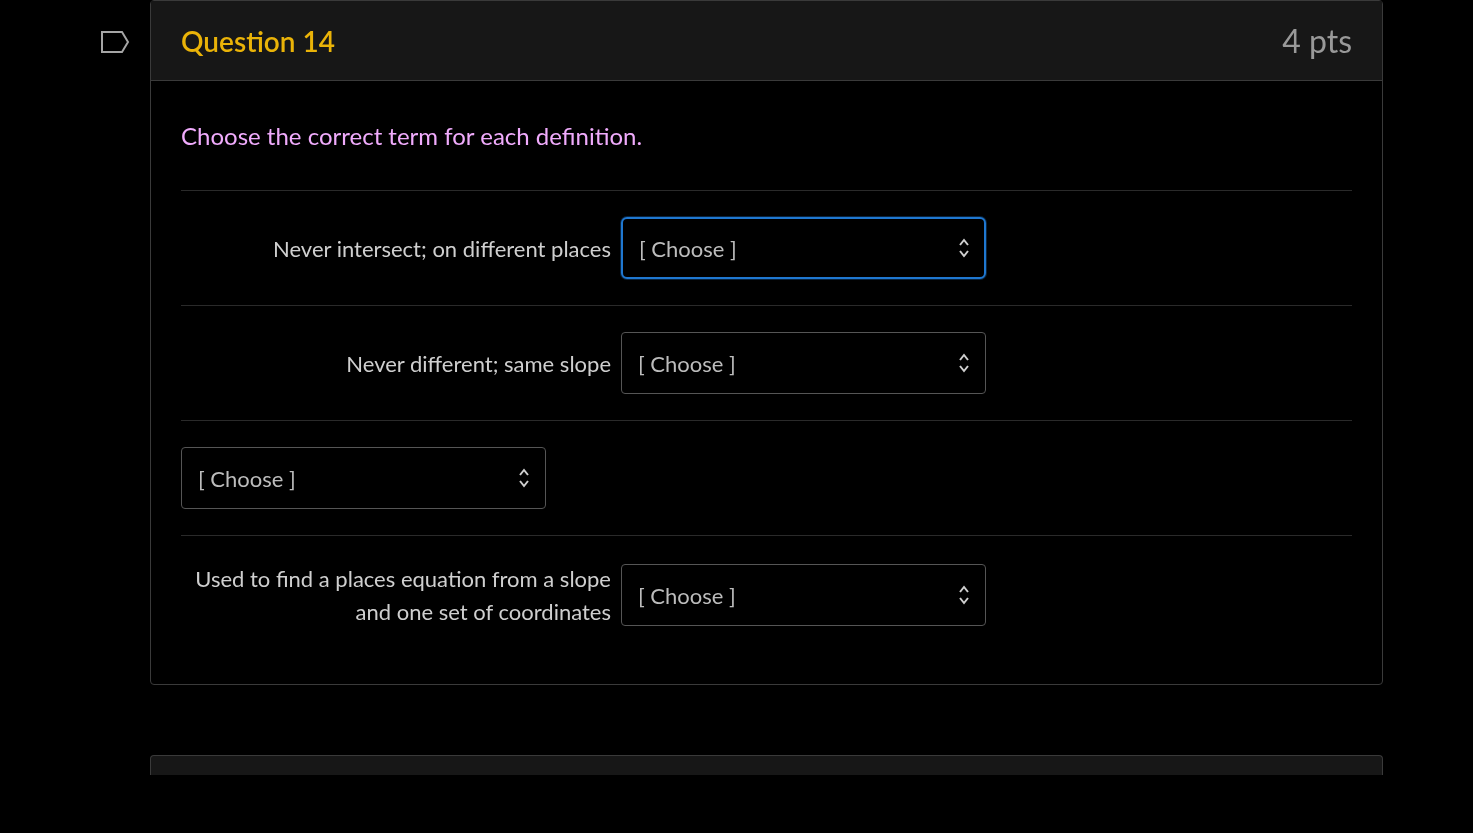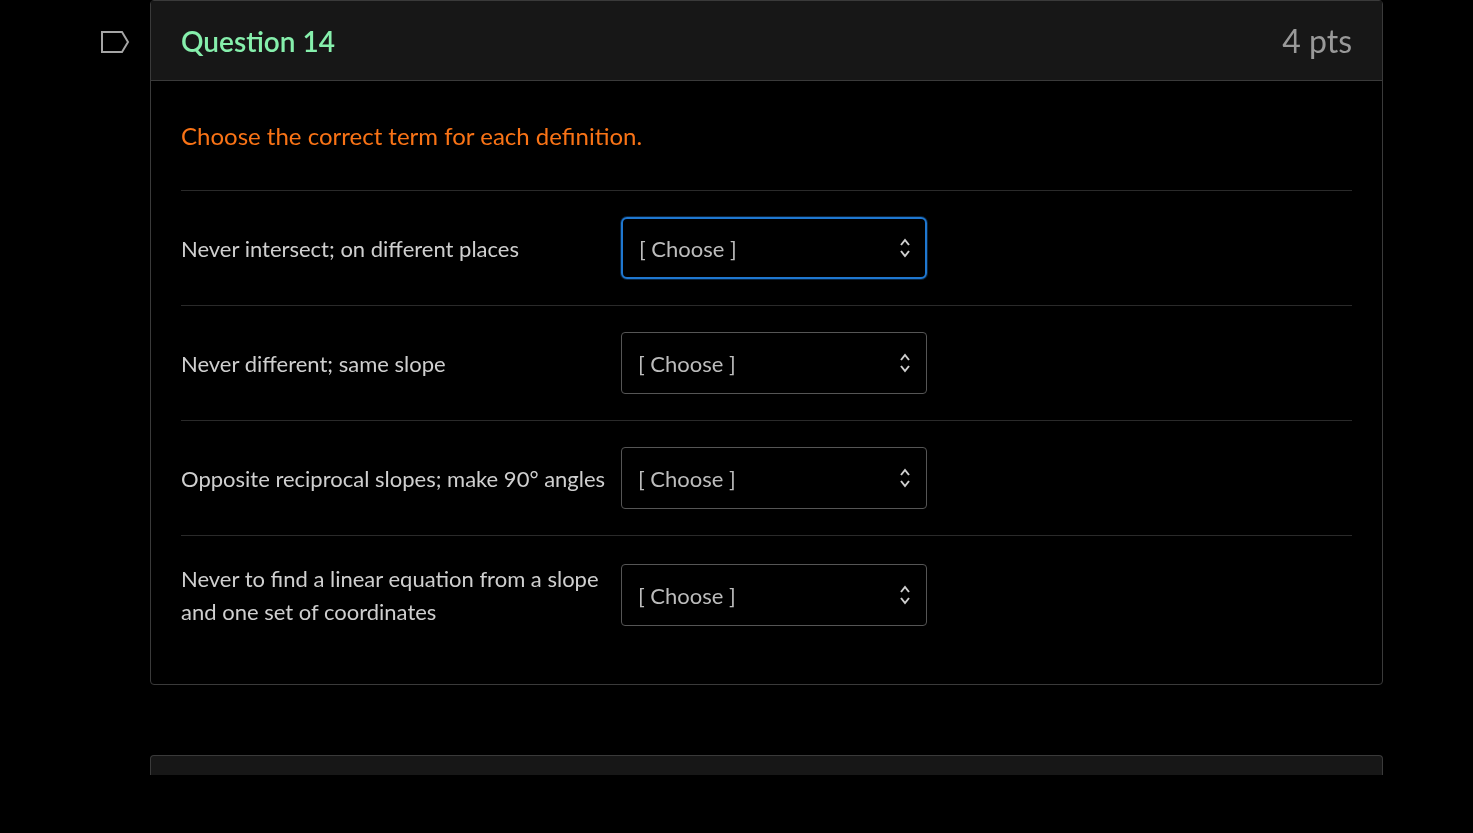--- a/index.html
+++ b/index.html
@@ -50,57 +50,58 @@
       justify-content: space-between;
       align-items: center;
       padding: 20px 30px;
       background: #171717;
       border-bottom: 1px solid #3a3a3a;
     }
 
     .question-title {
       font-size: 28px;
       font-weight: 600;
-      color: #86efac;
+      color: #eab308;
     }
 
     .question-pts {
       font-size: 32px;
       color: #999;
     }
 
     .question-body {
       padding: 40px 30px 30px 30px;
     }
 
     .instruction {
       font-size: 24px;
-      color: #f97316;
+      color: #f0abfc;
       margin-bottom: 40px;
     }
 
     .match-row {
       display: flex;
       align-items: center;
       padding: 26px 0;
       border-top: 1px solid #2a2a2a;
       min-height: 100px;
     }
 
     .definition {
       flex: 0 0 440px;
       font-size: 22px;
       color: #cfcfcf;
       line-height: 1.5;
       padding-right: 10px;
+      text-align: right;
     }
 
     .select-wrap {
       position: relative;
-      width: 306px;
+      width: 365px;
     }
 
     .select-box {
       width: 100%;
       height: 62px;
       padding: 0 44px 0 16px;
       background: #000;
       border: 1px solid #555;
       border-radius: 4px;
       color: #bcbcbc;
@@ -190,36 +191,35 @@
           <div class="chevrons">
             <svg viewBox="0 0 16 22">
                 <path d="M4 8 L8 3 L12 8"></path>
                 <path d="M4 14 L8 19 L12 14"></path>
               </svg>
           </div>
         </div>
       </div>
 
       <div class="match-row">
-        <div class="definition">Opposite reciprocal slopes; make 90° angles</div>
         <div class="select-wrap">
           <div class="select-box" tabindex="0">
             <span>[ Choose ]</span>
           </div>
           <div class="chevrons">
             <svg viewBox="0 0 16 22">
                 <path d="M4 8 L8 3 L12 8"></path>
                 <path d="M4 14 L8 19 L12 14"></path>
               </svg>
           </div>
         </div>
       </div>
 
       <div class="match-row">
-        <div class="definition">Never to find a linear equation from a slope and one set of coordinates</div>
+        <div class="definition">Used to find a places equation from a slope and one set of coordinates</div>
         <div class="select-wrap">
           <div class="select-box" tabindex="0">
             <span>[ Choose ]</span>
           </div>
           <div class="chevrons">
             <svg viewBox="0 0 16 22">
                 <path d="M4 8 L8 3 L12 8"></path>
                 <path d="M4 14 L8 19 L12 14"></path>
               </svg>
           </div>

